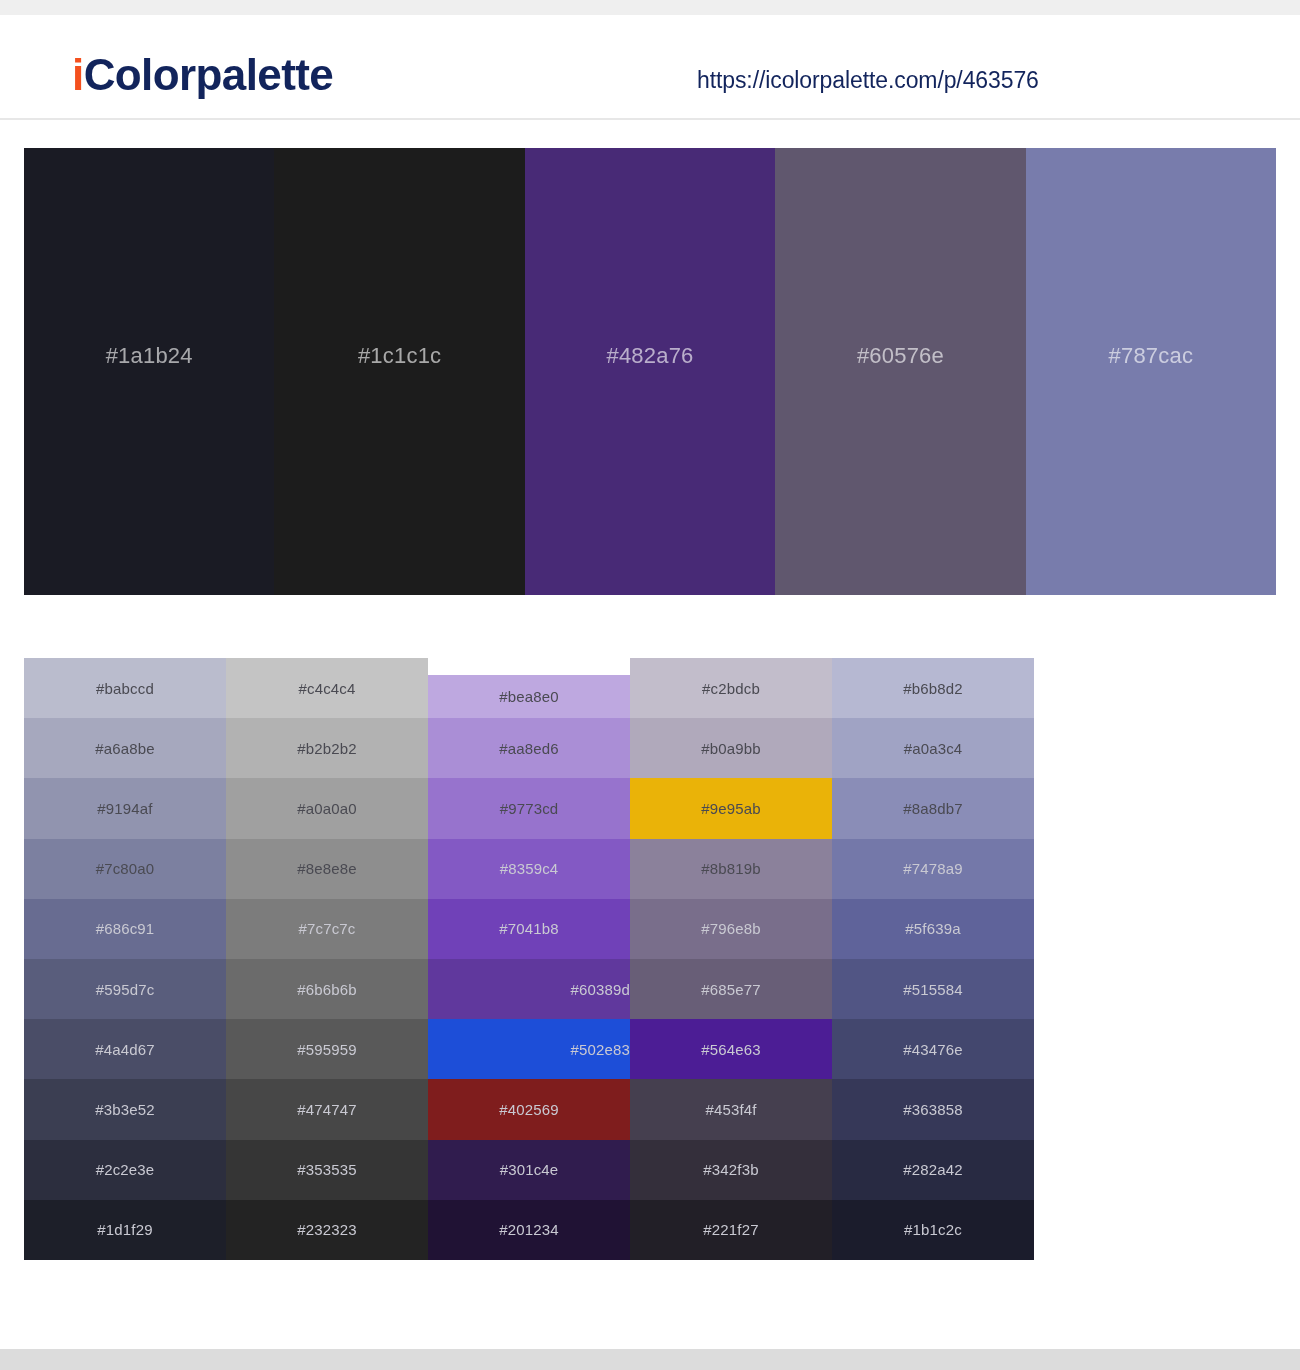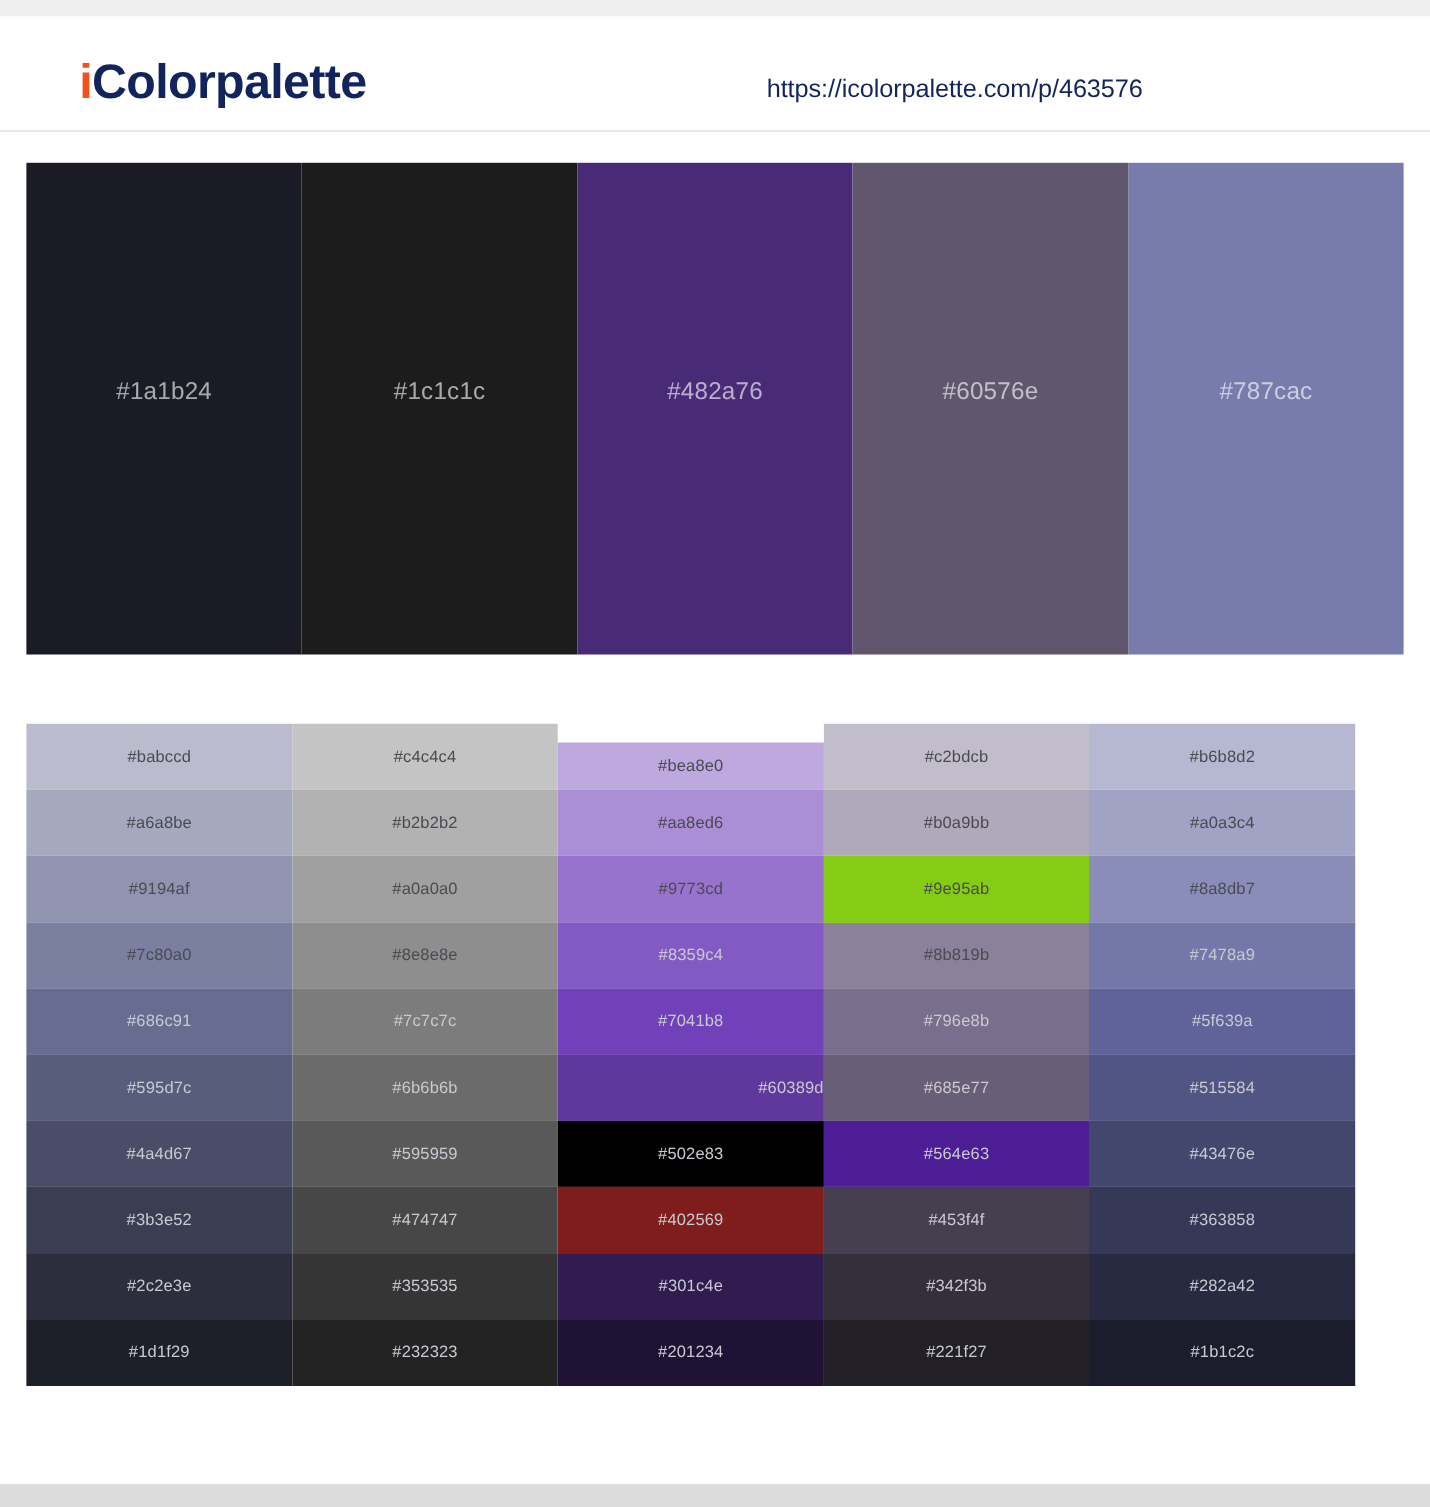--- a/index.html
+++ b/index.html
@@ -99,21 +99,21 @@
     letter-spacing: 0.2px;
     transform: translateY(-16px);
     white-space: nowrap;
   }
 
   
   .shade-grid {
     position: absolute;
     left: 24px;
     top: 658px;
-    width: 1208px;
+    width: 1010px;
     height: 602px;
     display: flex;
     flex-direction: column;
   }
   .shade-row {
     flex: 1 1 0;
     display: flex;
   }
   .shade-cell {
     flex: 1 1 0;
@@ -203,21 +203,21 @@
       <div class="shade-row">
         <div class="shade-cell" style="background: rgb(145, 148, 175);">
           <span class="shade-label on-light">#9194af</span>
         </div>
         <div class="shade-cell" style="background: rgb(160, 160, 160);">
           <span class="shade-label on-light">#a0a0a0</span>
         </div>
         <div class="shade-cell" style="background: rgb(151, 115, 205);">
           <span class="shade-label on-light">#9773cd</span>
         </div>
-        <div class="shade-cell" style="background: #84cc16;">
+        <div class="shade-cell" style="background: #eab308;">
           <span class="shade-label on-light">#9e95ab</span>
         </div>
         <div class="shade-cell" style="background: rgb(138, 141, 183);">
           <span class="shade-label on-light">#8a8db7</span>
         </div>
       </div>
       <div class="shade-row">
         <div class="shade-cell" style="background: rgb(124, 128, 160);">
           <span class="shade-label on-light">#7c80a0</span>
         </div>
@@ -268,21 +268,21 @@
           <span class="shade-label on-dark">#515584</span>
         </div>
       </div>
       <div class="shade-row">
         <div class="shade-cell" style="background: rgb(74, 77, 103);">
           <span class="shade-label on-dark">#4a4d67</span>
         </div>
         <div class="shade-cell" style="background: rgb(89, 89, 89);">
           <span class="shade-label on-dark">#595959</span>
         </div>
-        <div class="shade-cell" style="background: #000000;">
+        <div class="shade-cell" style="background: #1d4ed8; justify-content: flex-end;">
           <span class="shade-label on-dark">#502e83</span>
         </div>
         <div class="shade-cell" style="background: #4c1d95;">
           <span class="shade-label on-dark">#564e63</span>
         </div>
         <div class="shade-cell" style="background: rgb(67, 71, 110);">
           <span class="shade-label on-dark">#43476e</span>
         </div>
       </div>
       <div class="shade-row">

